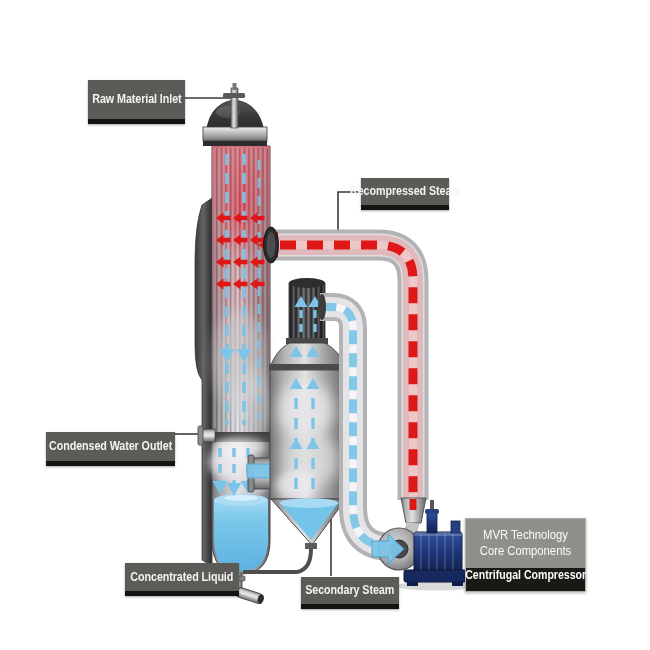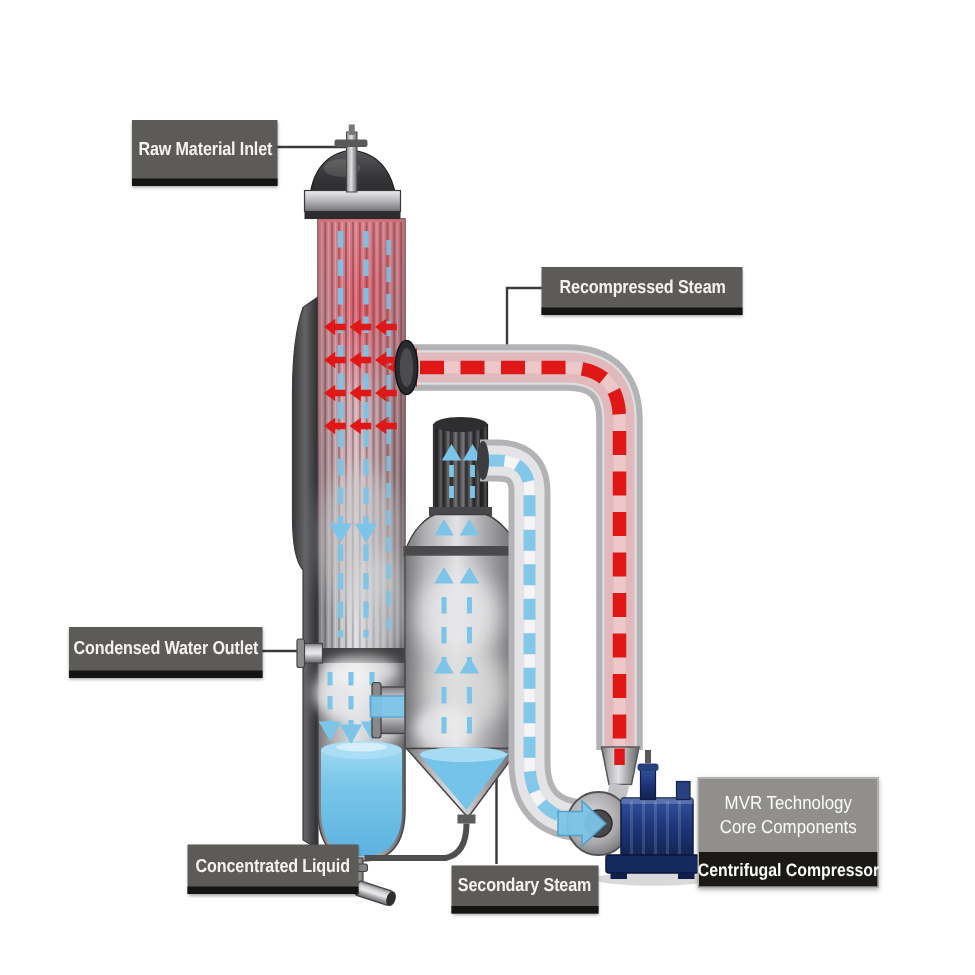--- a/index.html
+++ b/index.html
@@ -21,21 +21,21 @@
     border:1px solid #b0afac;
   }
   .mvr-gray{
     background:var(--label-bg-light,#908f8c);color:#fbfbf9;text-align:center;
     font-weight:400;font-size:12.5px;line-height:1.3;padding-top:8px;height:49px;
     box-sizing:border-box;
   }
   .mvr-gray span{display:block;transform:scaleX(.9);}
   .mvr-black{
     background:var(--label-black,#1a1916);color:#fbfbf9;text-align:center;
-    font-weight:700;font-size:12px;height:23px;display:flex;align-items:center;justify-content:center;
+    font-weight:700;font-size:12px;height:23px;display:flex;align-items:flex-start;justify-content:center;
   }
   .mvr-black .lt{transform:scaleX(.88);white-space:nowrap;}
   .red-dash{stroke:var(--steam-hot,#e01717);}
   .red-fill{fill:var(--steam-hot,#e01717);}
   .blue-dash{stroke:var(--steam-cool,#7cc5e8);}
   .blue-fill{fill:var(--steam-cool,#7cc5e8);}
 </style>
 </head>
 <body>
 
@@ -267,24 +267,24 @@
     <g transform="rotate(18 242 592)">
       <rect x="238" y="588" width="24" height="10" rx="2" fill="url(#gMetalV)" stroke="#454548" stroke-width="0.8"></rect>
       <ellipse cx="262" cy="593" rx="3" ry="5" fill="#2d2d2f"></ellipse>
     </g>
   </g>
 </svg>
 
 <div class="label" style="left:88px;top:80px;width:97px;height:44px;">
   <span class="lt">Raw Material Inlet</span>
 </div>
-<div class="label" style="left:361px;top:178px;width:134px;height:32px;">
+<div class="label" style="left:361px;top:178px;width:88px;height:32px;">
   <span class="lt">Recompressed Steam</span>
 </div>
-<div class="label" style="left:46px;top:418px;width:129px;height:34px;">
+<div class="label" style="left:46px;top:432px;width:129px;height:34px;">
   <span class="lt">Condensed Water Outlet</span>
 </div>
 <div class="label" style="left:125px;top:563px;width:114px;height:33px;">
   <span class="lt">Concentrated Liquid</span>
 </div>
 <div class="label" style="left:301px;top:577px;width:98px;height:32px;justify-content:center;">
   <span class="lt">Secondary Steam</span>
 </div>
 <div class="mvr-box" style="left:465px;top:518px;width:121px;">
   <div class="mvr-gray">

